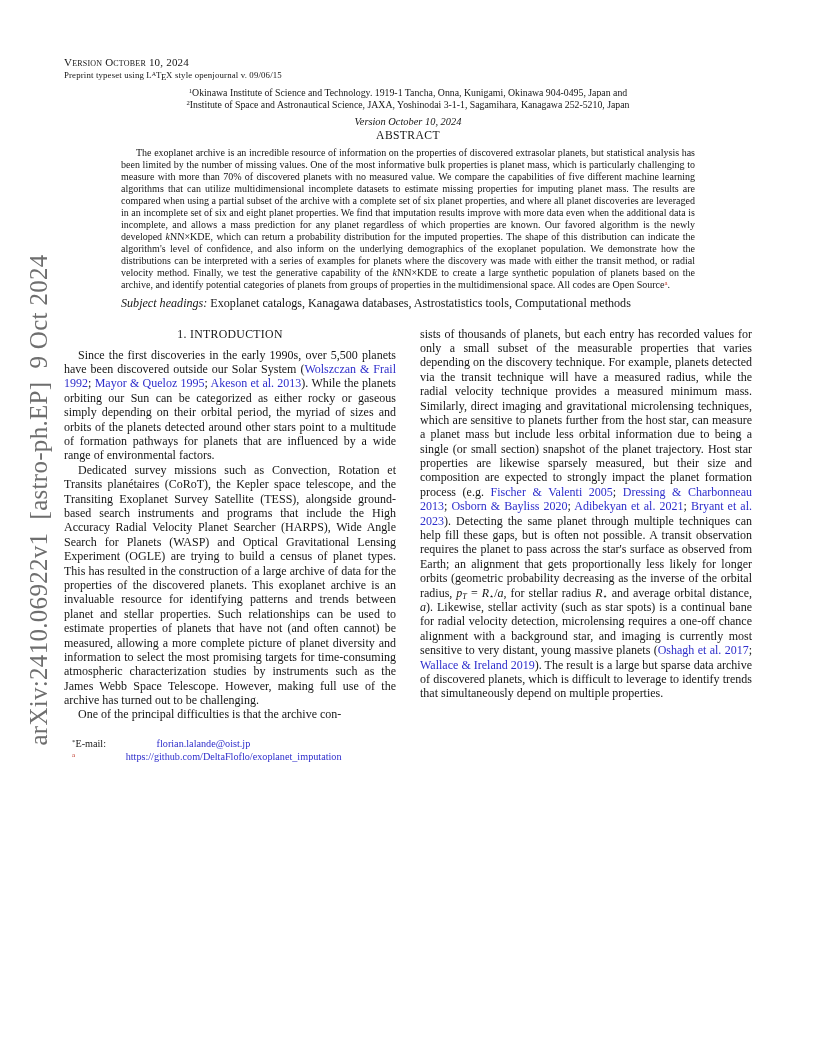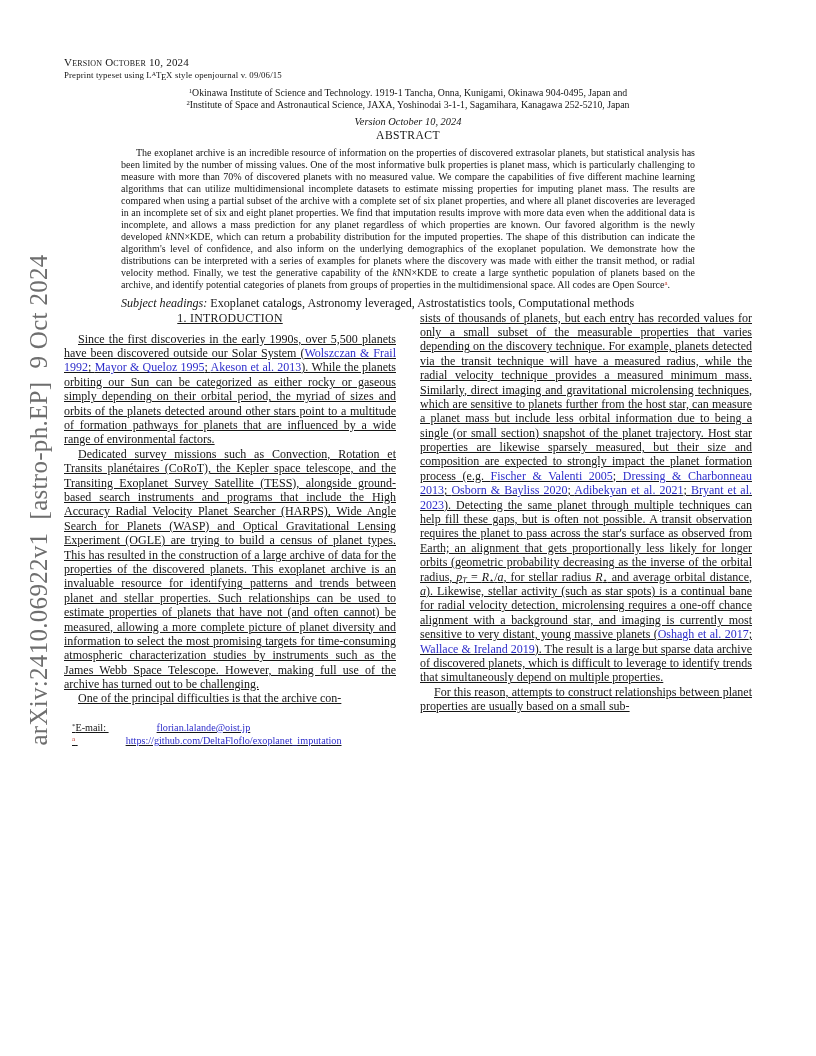--- a/index.html
+++ b/index.html
@@ -36,21 +36,21 @@
     width:574px;margin:5px auto 0 auto;
     font-size:10px;line-height:1.2;text-align:justify;text-indent:15px;
     hyphens:auto;
   }
   .subject{
     width:574px;margin:5px auto 0 auto;
     font-size:12.1px;line-height:1.2;text-align:justify;
     padding-left:104px;text-indent:-104px;
   }
   
-  .cols{display:flex;gap:24px;text-decoration:underline;}
+  .cols{display:flex;gap:24px;margin-top:16px;}
   .col{width:332px;font-size:12px;line-height:1.2;text-align:justify;hyphens:auto;}
   .sec-head{text-align:center;font-size:11.8px;letter-spacing:.3px;margin-bottom:7px;text-indent:0;}
   .para{margin:0;}
   .para.ind{text-indent:14px;}
   
   .footnotes{margin-top:15px;font-size:10.2px;line-height:1.3;text-align:left;}
   .footnotes .para{text-indent:8px;}
   
   .s-cite,.s-link,.s-name{color:var(--link);}
   .s-link{word-break:break-all;padding-left:48px;}
@@ -86,37 +86,36 @@
     <div class="affils">
       <div><span class="s-sup">1</span><span>Okinawa Institute of Science and Technology. 1919-1 Tancha, Onna, Kunigami, Okinawa 904-0495, Japan and</span></div>
       <div><span class="s-sup">2</span><span>Institute of Space and Astronautical Science, JAXA, Yoshinodai 3-1-1, Sagamihara, Kanagawa 252-5210, Japan</span></div>
     </div>
 
     <div class="dateline">Version October 10, 2024</div>
 
     <div class="abs-head">ABSTRACT</div>
     <div class="abs-body"><span>The exoplanet archive is an incredible resource of information on the properties of discovered extrasolar planets, but statistical analysis has been limited by the number of missing values. One of the most informative bulk properties is planet mass, which is particularly challenging to measure with more than 70% of discovered planets with no measured value. We compare the capabilities of five different machine learning algorithms that can utilize multidimensional incomplete datasets to estimate missing properties for imputing planet mass. The results are compared when using a partial subset of the archive with a complete set of six planet properties, and where all planet discoveries are leveraged in an incomplete set of six and eight planet properties. We find that imputation results improve with more data even when the additional data is incomplete, and allows a mass prediction for any planet regardless of which properties are known. Our favored algorithm is the newly developed </span><span class="s-i">k</span><span>NN×KDE, which can return a probability distribution for the imputed properties. The shape of this distribution can indicate the algorithm's level of confidence, and also inform on the underlying demographics of the exoplanet population. We demonstrate how the distributions can be interpreted with a series of examples for planets where the discovery was made with either the transit method, or radial velocity method. Finally, we test the generative capability of the </span><span class="s-i">k</span><span>NN×KDE to create a large synthetic population of planets based on the archive, and identify potential categories of planets from groups of properties in the multidimensional space. All codes are Open Source</span><span class="s-supred">a</span><span>.</span></div>
 
-    <div class="subject"><span class="s-i">Subject headings:</span><span> Exoplanet catalogs, Astronomy leveraged, Astrostatistics tools, Computational methods</span></div>
+    <div class="subject"><span class="s-i">Subject headings:</span><span> Exoplanet catalogs, Kanagawa databases, Astrostatistics tools, Computational methods</span></div>
 
     <div class="cols">
       <div class="col">
         <div class="sec-head">1. INTRODUCTION</div>
         <div>
             <p class="para ind"><span>Since the first discoveries in the early 1990s, over 5,500 planets have been discovered outside our Solar System (</span><span class="s-cite">Wolszczan &amp; Frail 1992</span><span>; </span><span class="s-cite">Mayor &amp; Queloz 1995</span><span>; </span><span class="s-cite">Akeson et al. 2013</span><span>). While the planets orbiting our Sun can be categorized as either rocky or gaseous simply depending on their orbital period, the myriad of sizes and orbits of the planets detected around other stars point to a multitude of formation pathways for planets that are influenced by a wide range of environmental factors.</span></p>
             <p class="para ind"><span>Dedicated survey missions such as Convection, Rotation et Transits planétaires (CoRoT), the Kepler space telescope, and the Transiting Exoplanet Survey Satellite (TESS), alongside ground-based search instruments and programs that include the High Accuracy Radial Velocity Planet Searcher (HARPS), Wide Angle Search for Planets (WASP) and Optical Gravitational Lensing Experiment (OGLE) are trying to build a census of planet types. This has resulted in the construction of a large archive of data for the properties of the discovered planets. This exoplanet archive is an invaluable resource for identifying patterns and trends between planet and stellar properties. Such relationships can be used to estimate properties of planets that have not (and often cannot) be measured, allowing a more complete picture of planet diversity and information to select the most promising targets for time-consuming atmospheric characterization studies by instruments such as the James Webb Space Telescope. However, making full use of the archive has turned out to be challenging.</span></p>
             <p class="para ind"><span>One of the principal difficulties is that the archive con-</span></p>
           </div>
         <div class="footnotes">
             <p class="para"><span class="s-sup">*</span><span>E-mail: </span><span class="s-link">florian.lalande@oist.jp</span></p>
             <p class="para"><span class="s-supred">a</span><span> </span><span class="s-link">https://github.com/DeltaFloflo/exoplanet_imputation</span></p>
           </div>
       </div>
       <div class="col">
         <div>
             <p class="para"><span>sists of thousands of planets, but each entry has recorded values for only a small subset of the measurable properties that varies depending on the discovery technique. For example, planets detected via the transit technique will have a measured radius, while the radial velocity technique provides a measured minimum mass. Similarly, direct imaging and gravitational microlensing techniques, which are sensitive to planets further from the host star, can measure a planet mass but include less orbital information due to being a single (or small section) snapshot of the planet trajectory. Host star properties are likewise sparsely measured, but their size and composition are expected to strongly impact the planet formation process (e.g. </span><span class="s-cite">Fischer &amp; Valenti 2005</span><span>; </span><span class="s-cite">Dressing &amp; Charbonneau 2013</span><span>; </span><span class="s-cite">Osborn &amp; Bayliss 2020</span><span>; </span><span class="s-cite">Adibekyan et al. 2021</span><span>; </span><span class="s-cite">Bryant et al. 2023</span><span>). Detecting the same planet through multiple techniques can help fill these gaps, but is often not possible. A transit observation requires the planet to pass across the star's surface as observed from Earth; an alignment that gets proportionally less likely for longer orbits (geometric probability decreasing as the inverse of the orbital radius, </span><span class="s-i">p</span><span class="s-subi">T</span><span> = </span><span class="s-i">R</span><span class="s-sub">⋆</span><span>/</span><span class="s-i">a</span><span>, for stellar radius </span><span class="s-i">R</span><span class="s-sub">⋆</span><span> and average orbital distance, </span><span class="s-i">a</span><span>). Likewise, stellar activity (such as star spots) is a continual bane for radial velocity detection, microlensing requires a one-off chance alignment with a background star, and imaging is currently most sensitive to very distant, young massive planets (</span><span class="s-cite">Oshagh et al. 2017</span><span>; </span><span class="s-cite">Wallace &amp; Ireland 2019</span><span>). The result is a large but sparse data archive of discovered planets, which is difficult to leverage to identify trends that simultaneously depend on multiple properties.</span></p>
-            <p class="para ind"><span>For this reason, attempts to construct relationships between planet properties are usually based on a small sub-</span></p>
           </div>
       </div>
     </div>
 
   </div>
 </div>
 
 </body></html>

